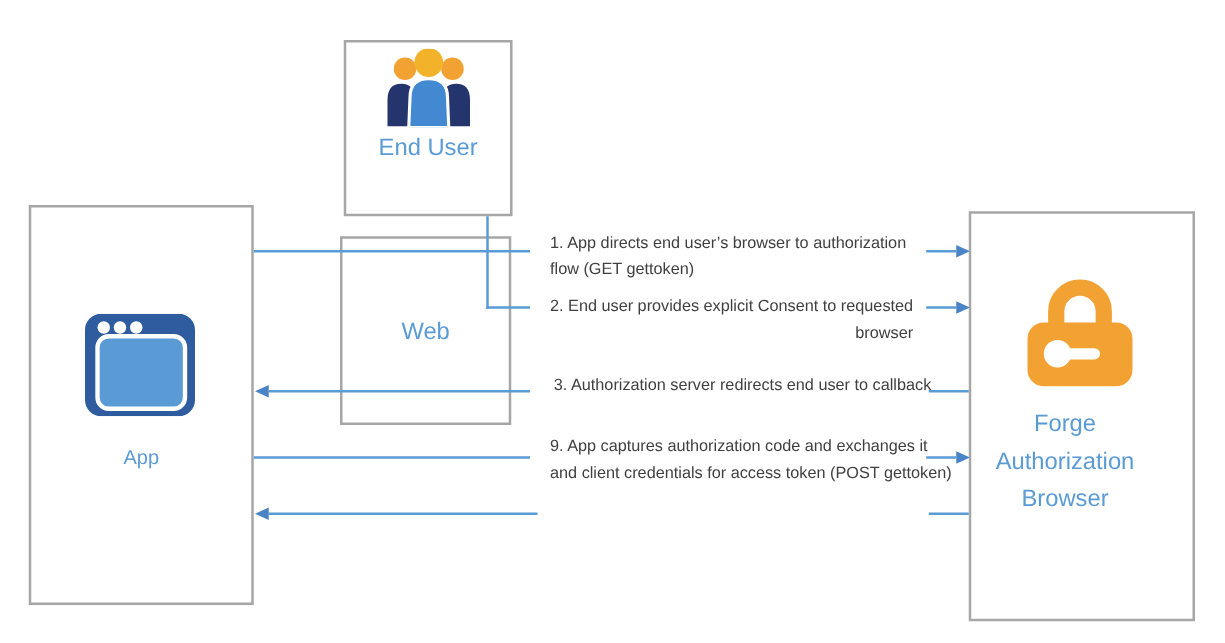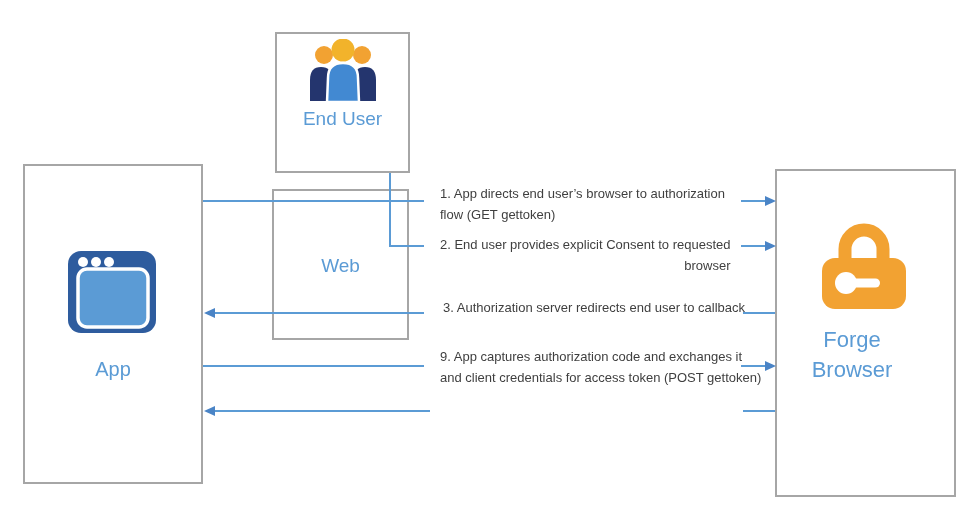--- a/index.html
+++ b/index.html
@@ -85,24 +85,25 @@
     <circle cx="25" cy="61" r="11" fill="#ffffff"></circle>
     <rect x="25" y="56.5" width="34" height="9" rx="4.5" fill="#ffffff"></rect>
   </svg>
 
   <div class="node-label" style="left:275px; top:108px; width:135px; font-size:19px;">End User</div>
 
   <div class="node-label" style="left:272px; top:251px; width:137px; font-size:19px; line-height:30px;">
     <div>Web</div>
   </div>
 
-  <div class="node-label" style="left:23px; top:358px; width:180px; font-size:20px;">App</div>
+  <div class="node-label" style="left:23px; top:358px; width:180px; font-size:16px;">App</div>
 
-  <div class="node-label" style="left:775px; top:325px; width:154px; font-size:22px; line-height:30px;">
+  <div class="node-label" style="left:775px; top:325px; width:154px; font-size:19px; line-height:30px;">
     <div>Forge</div>
+    <div>Authorization</div>
     <div>Browser</div>
   </div>
 
   <div class="line-h" style="left:203px; top:200px; width:221px;"></div>
   <div class="line-h" style="left:741px; top:200px; width:24px;"></div>
   <div class="head right" style="left:765px; top:196px;"></div>
 
   <div class="line-v" style="left:389px; top:173px; height:74px;"></div>
   <div class="line-h" style="left:389px; top:245px; width:35px;"></div>
   <div class="line-h" style="left:741px; top:245px; width:24px;"></div>

